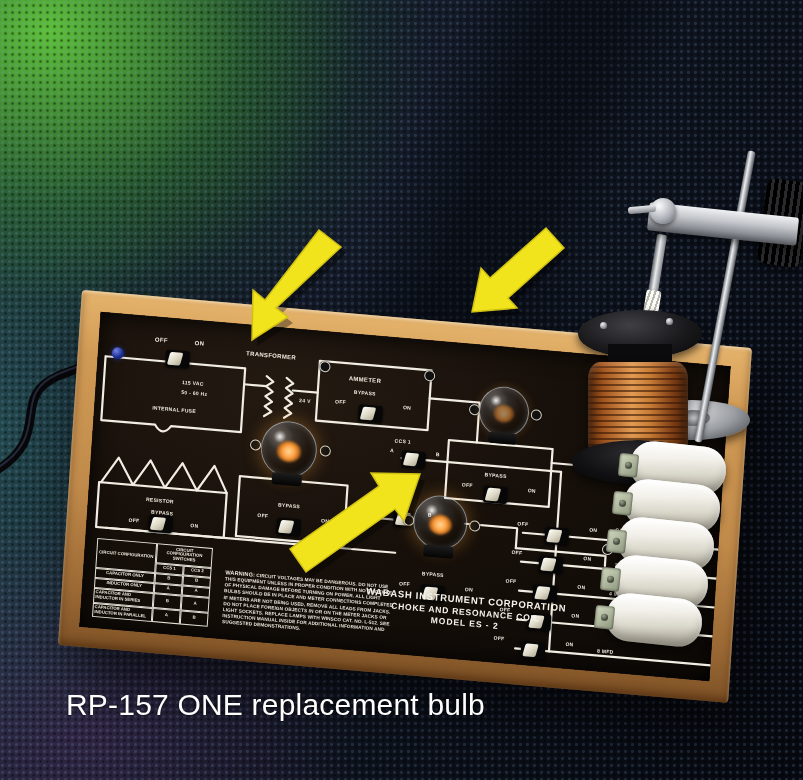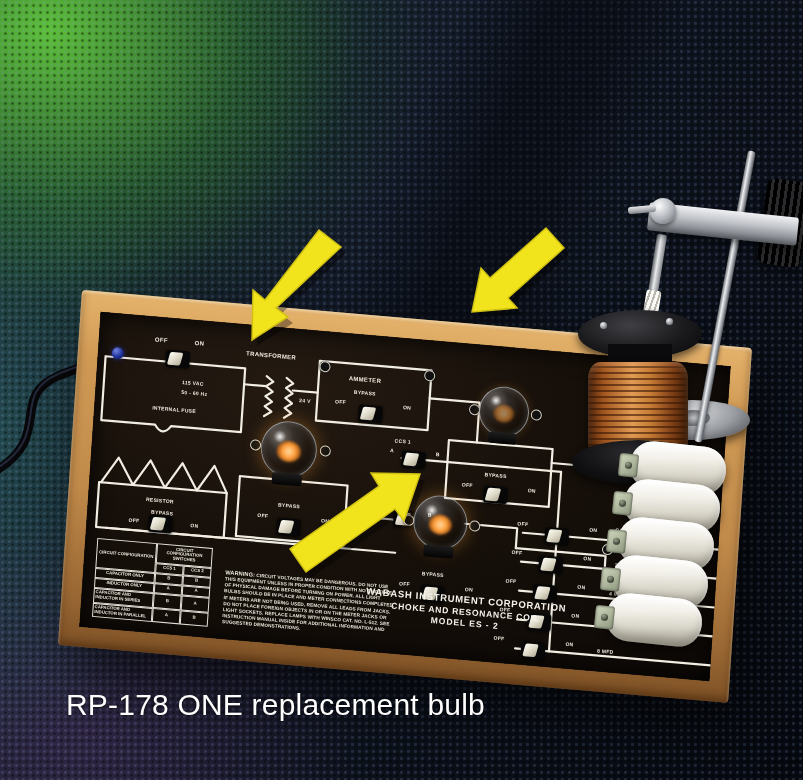--- a/index.html
+++ b/index.html
@@ -307,14 +307,14 @@
       <polygon points="551,234 495,284 486,274 477,318 522,314 513,304 569,254"></polygon>
       <polygon points="311,578 400,515 409,527 425,480 376,479 384,492 295,555"></polygon>
     </g>
     <g fill="#f2e41c" stroke="#cfc013" stroke-width="1.5">
       <polygon points="319,230 265,300 253,290 252,340 288,317 276,308 341,247"></polygon>
       <polygon points="546,228 490,278 481,268 472,312 517,308 508,298 564,248"></polygon>
       <polygon points="306,572 395,509 404,521 420,474 371,473 379,486 290,549"></polygon>
     </g>
   </svg>
 
-  <div class="caption">RP-178 ONE replacement bulb</div>
+  <div class="caption">RP-157 ONE replacement bulb</div>
 </div>
 
 </body></html>

